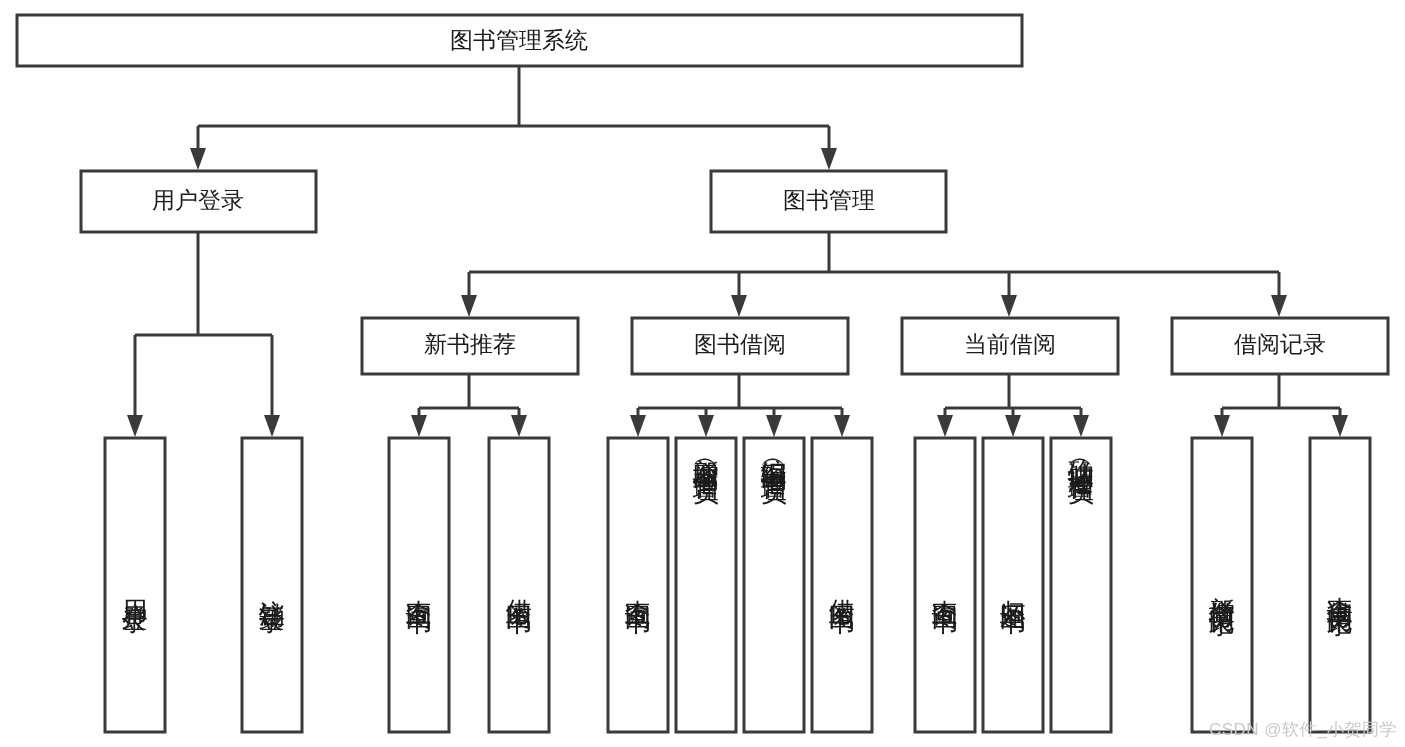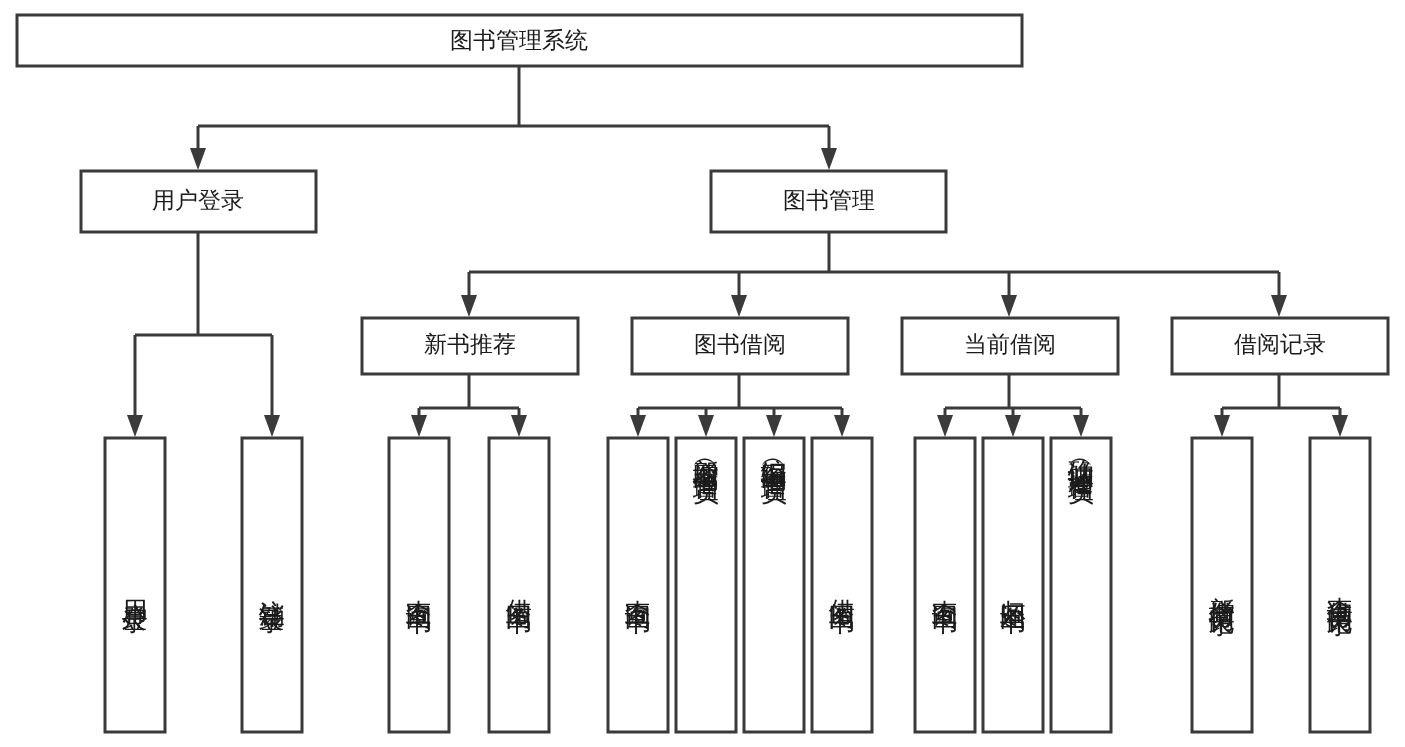--- a/index.html
+++ b/index.html
@@ -239,14 +239,15 @@
   <div class="leaf-label-wrap" style="left:1051px; top:438px; width:60px; height:294px; align-items:flex-start;">
     <span class="leaf-label">确认归还（管理员）</span>
   </div>
   <div class="leaf-label-wrap" style="left:1192px; top:438px; width:60px; height:294px;">
     <span class="leaf-label">新增借阅记录</span>
   </div>
   <div class="leaf-label-wrap" style="left:1310px; top:438px; width:60px; height:294px;">
     <span class="leaf-label">查询借阅记录</span>
   </div>
 
+  <div class="watermark">CSDN @软件_小贺同学</div>
 
 </div>
 
 </body></html>

